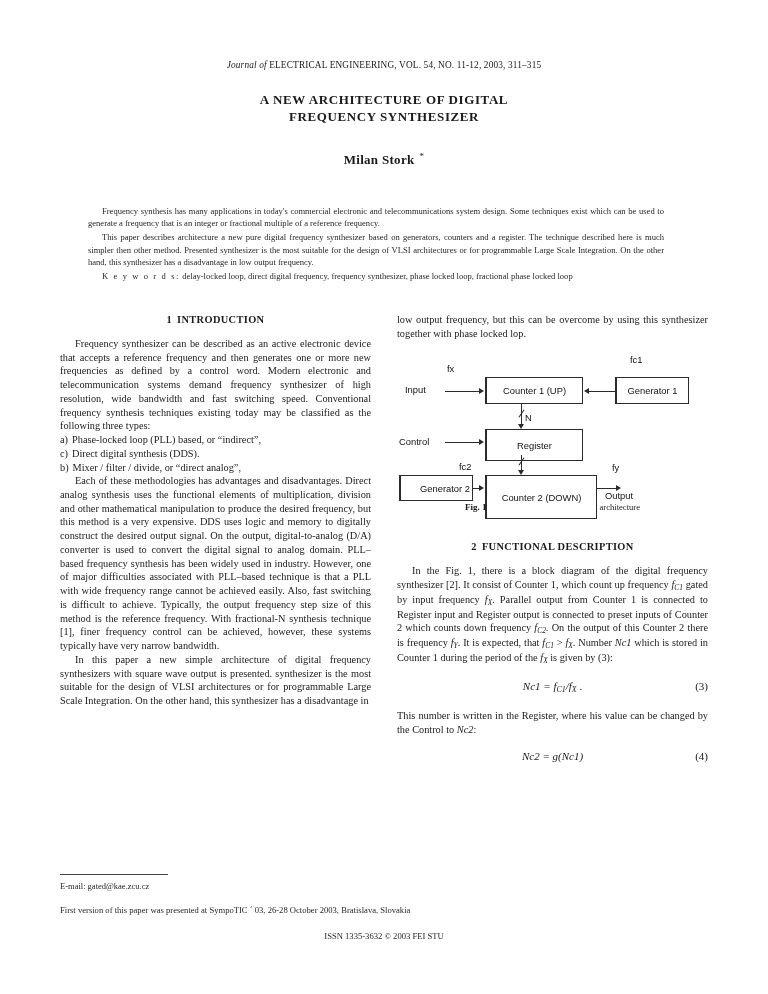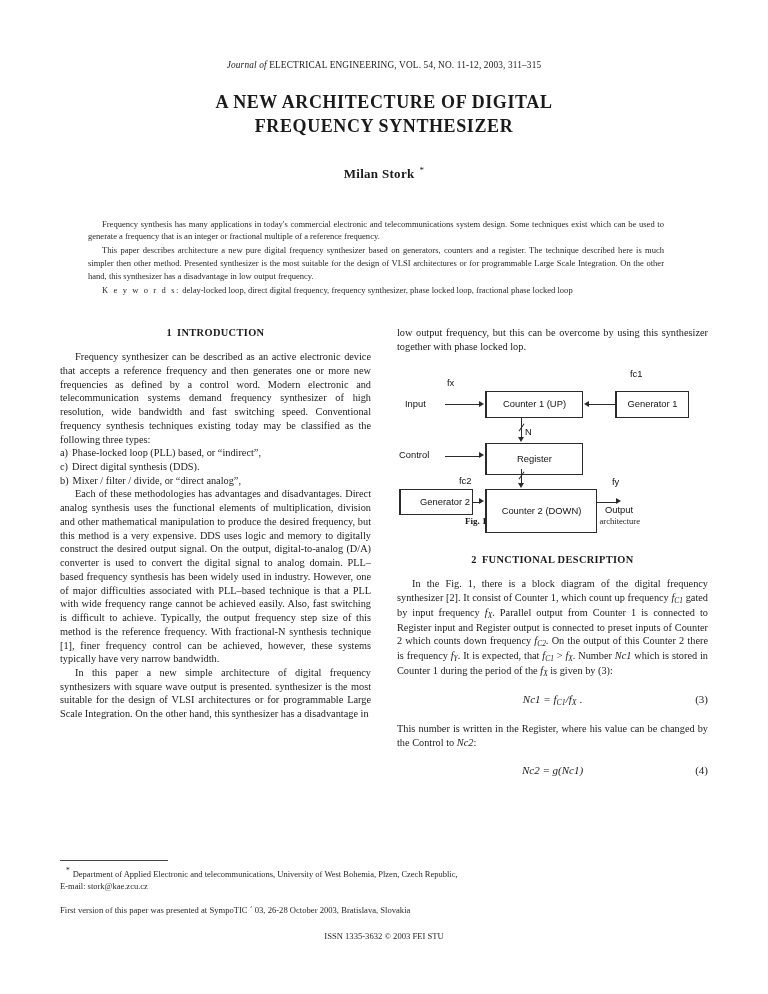--- a/index.html
+++ b/index.html
@@ -30,21 +30,21 @@
     font-size: 9.3px;
     padding-top: 60px;
     letter-spacing: 0.15px;
     color: #1a1a1a;
   }
   .journal-line .ital { font-style: italic; }
 
   
   .paper-title {
     text-align: center;
-    font-size: 18px;
+    font-size: 13px;
     font-weight: bold;
     line-height: 1.32;
     letter-spacing: 0.6px;
     margin-top: 21px;
   }
   .paper-title .tline { display: block; }
 
   
   .author-block {
     text-align: center;
@@ -371,19 +371,18 @@
 
       <div class="equation">
         <span class="eqbody">Nc2 = g(Nc1)</span>
         <span class="eqnum">(4)</span>
       </div>
     </div>
   </div>
 
   <div class="footnote-area">
     <div class="fn-rule"></div>
-    <div><span class="fn-star">*</span><span>Department of Applied Electronic and telecommunications, University of West Bohemia, Plzen, Czech Republic,</span></div>
-    <div class="fn-line2">E-mail: stork@kae.zcu.cz</div>
+    <div class="fn-line2">E-mail: gated@kae.zcu.cz</div>
     <div class="conf-line">First version of this paper was presented at SympoTIC ´ 03, 26-28 October 2003, Bratislava, Slovakia</div>
     <div class="issn-line">ISSN 1335-3632 © 2003 FEI STU</div>
   </div>
 
 </div>
 
 </body></html>

